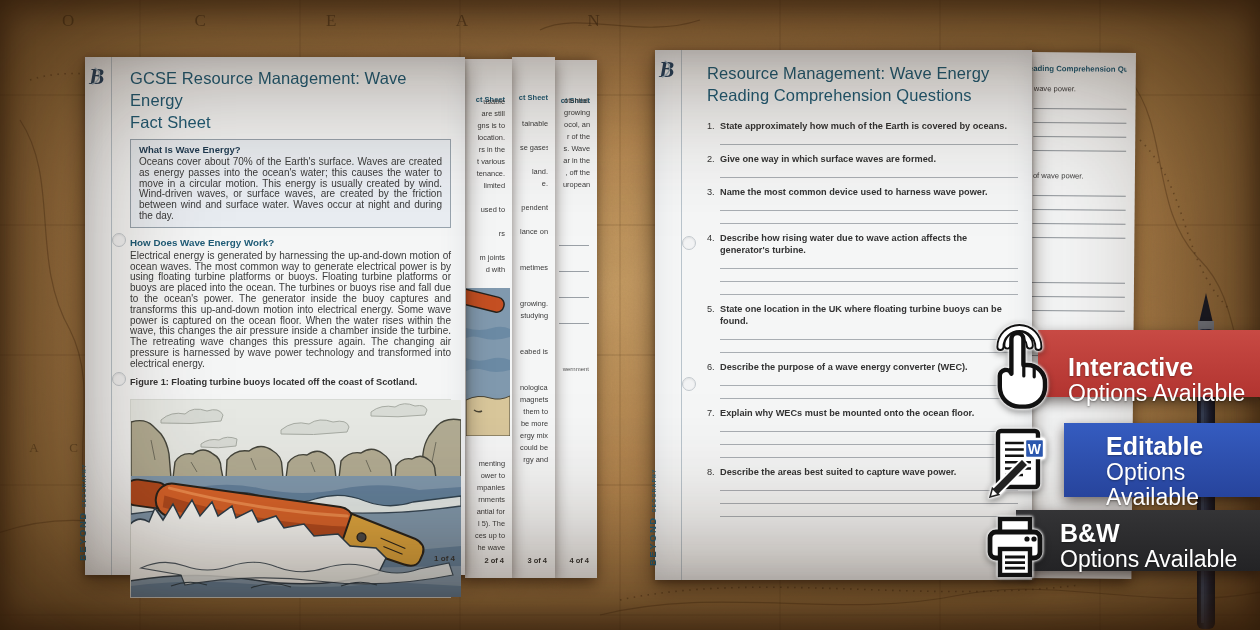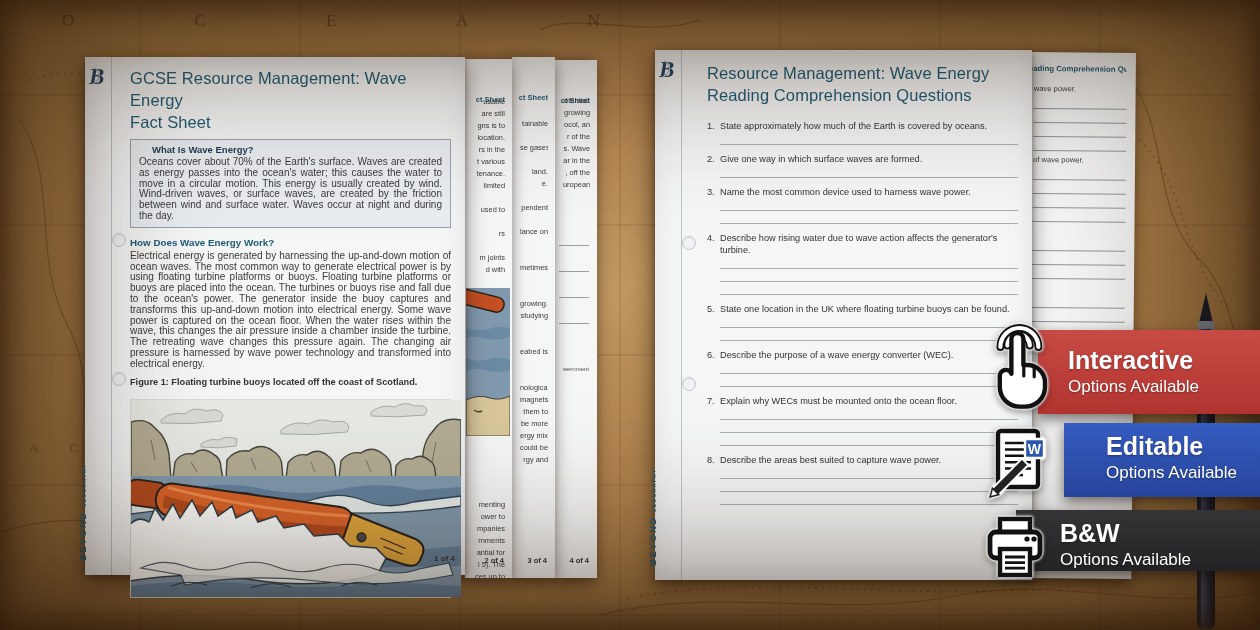--- a/index.html
+++ b/index.html
@@ -24,21 +24,21 @@
   .spine-beyond{font-size:9.5px;font-weight:bold;letter-spacing:1.5px;}
   .spine-geo{font-size:4.6px;letter-spacing:1.6px;font-weight:bold;margin-left:4px;}
   .hole{position:absolute;width:14px;height:14px;border-radius:50%;
     border:1px solid #c3c9ce;background:#f2f3f4;box-shadow:inset 0 1px 2px rgba(0,0,0,.08);}
 
   
   .fs-content{position:absolute;left:28px;right:0;top:0;bottom:0;padding:10px 14px 10px 17px;}
   .doc-title{color:#1e5b76;font-size:16.5px;line-height:22px;letter-spacing:.1px;}
   .doc-title .bold{font-weight:normal;}
   .info-box{margin-top:6px;border:1px solid #97a3ad;background:#e9edf2;padding:4px 8px 5px;}
-  .info-box-title{font-size:9.5px;font-weight:bold;color:#1d3a52;margin-bottom:2px;margin-left:13px;}
+  .info-box-title{font-size:9.5px;font-weight:bold;color:#1d3a52;margin-bottom:2px;}
   .body-text{font-size:10px;line-height:10.8px;color:#3a3a3a;text-align:justify;}
   .section-head{margin-top:9px;font-size:9.8px;font-weight:bold;color:#1e5b76;}
   .para{margin-top:3px;}
   .fig-caption{margin-top:7px;font-size:9.2px;font-weight:bold;color:#333;}
   .figure{margin-top:12px;border:1px solid #d8dbd6;line-height:0;}
   .page-num{position:absolute;right:10px;bottom:12px;font-size:8px;font-weight:bold;color:#333;}
 
   
   .strip{position:absolute;background:#f5f6f6;overflow:hidden;
     box-shadow:-5px 0 10px rgba(30,20,10,.32), -1px 6px 16px rgba(25,12,4,.5);}
@@ -53,46 +53,46 @@
   .strip4-lines{position:absolute;left:4px;right:8px;top:160px;}
   .strip4-lines .edge-line{margin-top:25px;}
   .strip-smallnote{position:absolute;right:8px;top:306px;font-size:6px;color:#555;}
 
   
   .q-content{position:absolute;left:28px;right:0;top:0;bottom:0;padding:12px 14px 10px 24px;}
   .q-list{margin-top:14px;}
   .q-item{margin-bottom:8px;}
   .q-row{display:flex;font-size:9.2px;line-height:12px;color:#333;}
   .q-num{width:13px;flex:0 0 13px;}
-  .q-text{flex:1;}
+  .q-text{flex:1;font-weight:bold;}
   .answer-line{height:0;border-bottom:1px solid #a9aeb3;margin-top:12px;}
   .q-lines{margin-left:13px;}
 
   
   .rstrip-header{position:absolute;top:12px;left:-3px;right:9px;font-size:7.8px;
     font-weight:bold;color:#1e5b76;white-space:nowrap;overflow:hidden;text-align:right;}
   .rrows{position:absolute;left:2px;right:9px;top:30px;}
   .rfrag{min-height:13px;font-size:7.6px;line-height:13px;color:#3a3a3a;white-space:nowrap;overflow:hidden;}
   .rrow .answer-line{margin-top:13px;border-color:#8f959b;}
-  .rrow{margin-bottom:2px;}
+  .rrow{margin-bottom:18px;}
 
   
   .pen{position:absolute;left:1192px;top:293px;width:28px;height:340px;z-index:8;}
 
   
   .badge{position:absolute;right:0;z-index:10;color:#fff;
     box-shadow:0 5px 12px rgba(20,10,5,.55);}
-  .badge-interactive{left:1038px;top:330px;height:84px;padding:17px 0 0 30px;
+  .badge-interactive{left:1038px;top:330px;height:67px;padding:24px 0 0 30px;
     background:linear-gradient(#c84a44,#b23430);}
   .badge-editable{left:1064px;top:423px;height:74px;padding:10px 0 0 42px;
     background:linear-gradient(#355cc0,#27449c);}
   .badge-bw{left:1016px;top:510px;height:61px;padding:10px 0 0 44px;
     background:linear-gradient(#343436,#232325);}
   .badge-title{font-size:25px;font-weight:bold;line-height:27px;text-shadow:0 1px 2px rgba(0,0,0,.35);}
-  .badge-sub{font-size:17px;line-height:25px;text-shadow:0 1px 2px rgba(0,0,0,.35);}
+  .badge-sub{font-size:23px;line-height:25px;text-shadow:0 1px 2px rgba(0,0,0,.35);}
   .badge-icon{position:absolute;z-index:11;line-height:0;
     filter:drop-shadow(0 0 1.5px #fff) drop-shadow(0 0 1px #fff) drop-shadow(0 2px 3px rgba(0,0,0,.45));}
   .icon-tap{left:983px;top:316px;}
   .icon-edit{left:985px;top:424px;}
   .icon-print{left:983px;top:513px;}
 </style>
 </head>
 <body>
 
 <div class="stage">
@@ -222,21 +222,21 @@
         <rect width="44" height="148" fill="#8099ae"></rect>
         <g transform="rotate(14 10 14)">
             <rect x="-14" y="4" width="52" height="15" rx="7" fill="#c44f22" stroke="#26221c" stroke-width="1.5"></rect>
           </g>
         <path d="M0,40 q14,4 26,0 q10,-3 18,1 l0,8 q-16,5 -28,1 q-9,-3 -16,0 Z" fill="#6b8aa4"></path>
         <path d="M0,70 q12,5 24,1 q10,-3 20,1 l0,10 q-14,4 -26,0 q-10,-3 -18,1 Z" fill="#6b8aa4"></path>
         <path d="M0,112 q12,-6 24,-2 q10,3 20,-2 L44,148 L0,148 Z" fill="#d9c79b" stroke="#4b4636" stroke-width="1"></path>
         <path d="M8,122 q4,3 8,1" fill="none" stroke="#4b4636" stroke-width="1.4"></path>
       </svg>
     </div>
-    <div class="fraglist" style="top:399px;margin-top:41px;">
+    <div class="fraglist" style="top:399px;">
         <div class="fragline">menting</div>
         <div class="fragline">ower to</div>
         <div class="fragline">mpanies</div>
         <div class="fragline">rnments</div>
         <div class="fragline">antial for</div>
         <div class="fragline">l 5). The</div>
         <div class="fragline">ces up to</div>
         <div class="fragline">he wave</div>
       </div>
     <div class="strip-pagenum">2 of 4</div>

